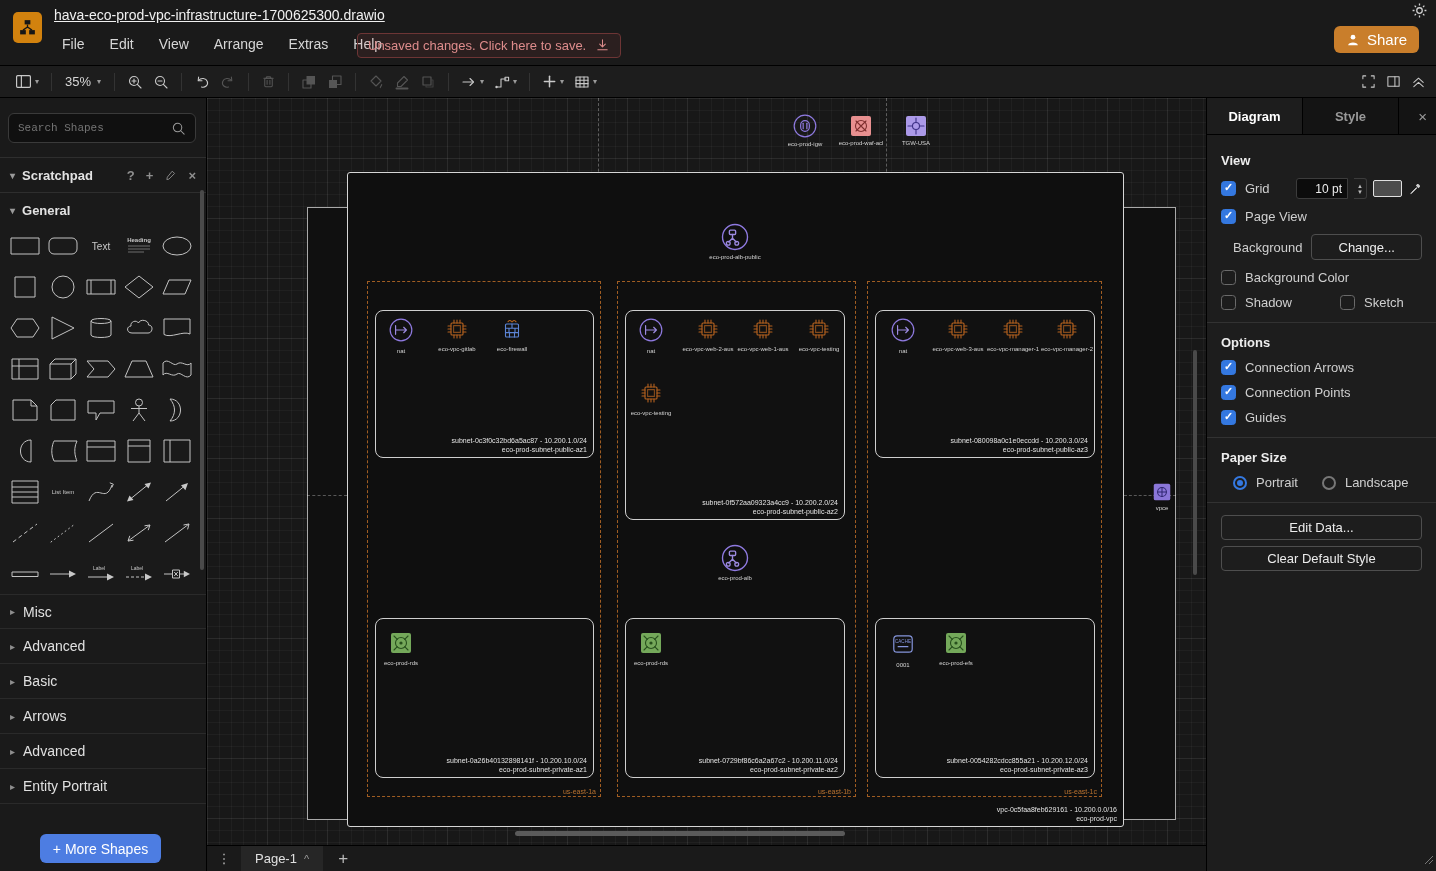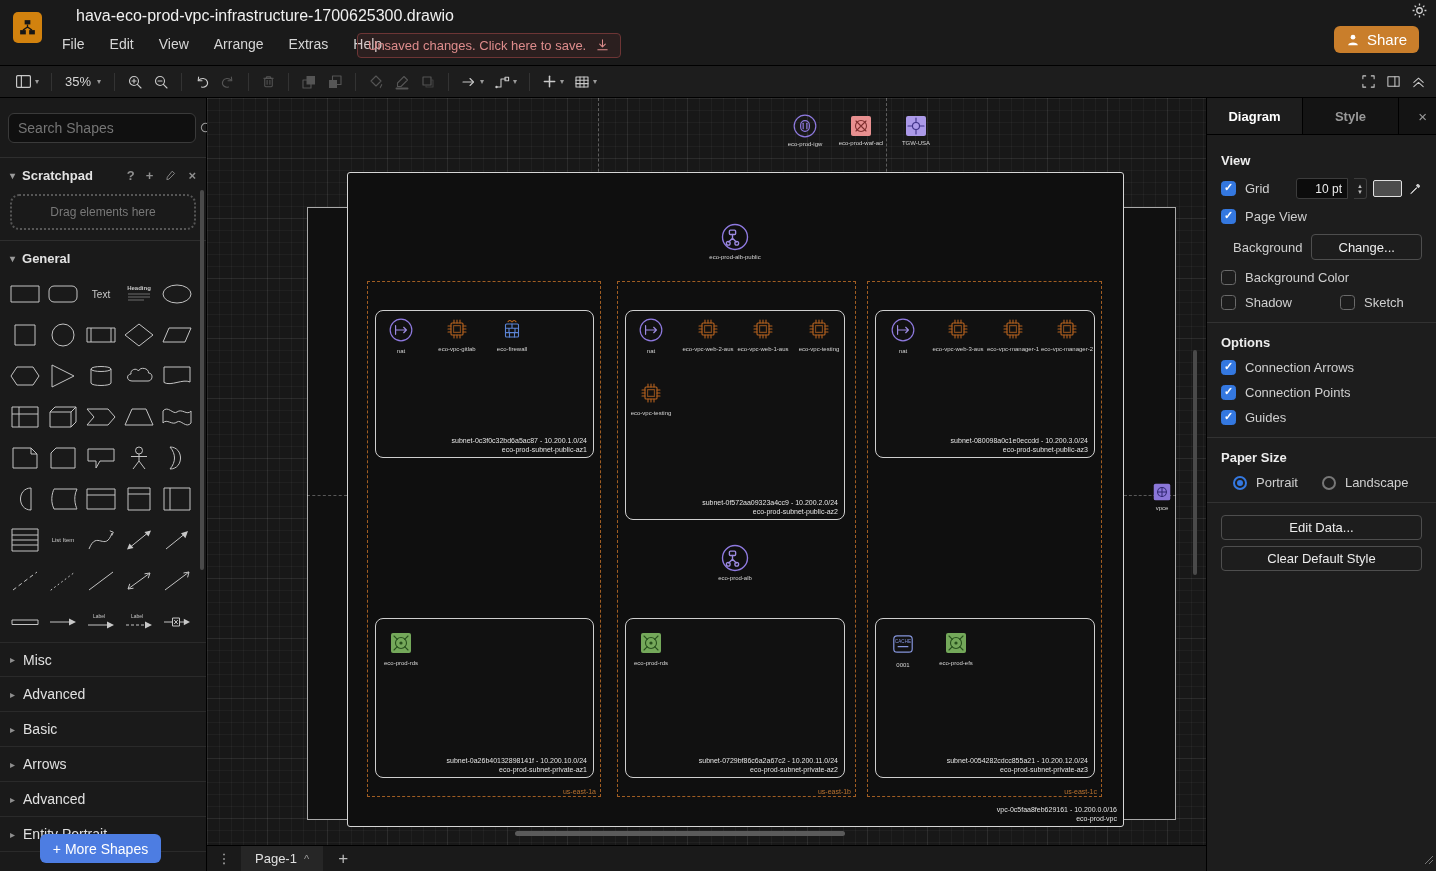--- a/index.html
+++ b/index.html
@@ -3,40 +3,40 @@
 <meta charset="utf-8">
 <style>
   * { box-sizing: border-box; margin: 0; padding: 0; }
   html,body { width:1436px; height:871px; overflow:hidden; }
   body { background:#161616; font-family:"Liberation Sans", sans-serif; color:#ddd; }
   #app { position:relative; width:1436px; height:871px; background:#1a1a1a; }
 
   
   .header { position:absolute; left:0; top:0; width:1436px; height:65px; background:#1a1a1a; }
   .logo { position:absolute; left:13px; top:12px; width:29px; height:31px; border-radius:5px; background:#d2820e; display:flex; align-items:center; justify-content:center; }
-  .doc-title { position:absolute; left:76px; top:7px; font-size:16px; color:#f0f0f0; }
+  .doc-title { position:absolute; left:54px; top:7px; font-size:14px; color:#f0f0f0;text-decoration:underline; }
   .menubar { position:absolute; left:62px; top:36px; display:flex; gap:25px; font-size:14px; color:#d6d6d6; }
   .menubar span { cursor:default; }
   .unsaved-pill { position:absolute; left:357px; top:33px; height:25px; display:flex; align-items:center; gap:9px; padding:0 10px; border:1px solid #6d3535; border-radius:4px; background:rgba(200,80,80,.10); color:#de8c8c; font-size:13px; }
   .share-btn { position:absolute; left:1334px; top:26px; height:27px; display:flex; align-items:center; gap:7px; padding:0 12px; background:#c97e2b; border-radius:6px; color:#fff; font-size:15px; }
   .theme-toggle { position:absolute; left:1411px; top:2px; color:#cfcfcf; }
 
   
   .toolbar { position:absolute; left:0; top:65px; width:1436px; height:33px; background:#1d1d1d; border-top:1px solid #000; border-bottom:1px solid #000; display:flex; align-items:center; padding:0 10px; }
   .tb-btn { display:flex; align-items:center; gap:3px; padding:3px 5px; color:#c9c9c9; border-radius:3px; }
   .tb-btn.dim { color:#555; }
   .tb-sep { width:1px; height:18px; background:#333; margin:0 7px; }
   .tb-caret { font-size:8px; color:#9a9a9a; }
   .tb-zoom { font-size:13px; color:#d6d6d6; padding:3px 6px; display:flex; gap:6px; align-items:center; }
   .tb-right { margin-left:auto; display:flex; align-items:center; gap:10px; color:#c9c9c9; }
 
   
   .sidebar { position:absolute; left:0; top:98px; width:207px; height:773px; background:#1a1a1a; border-right:1px solid #000; }
   .search-wrap { margin:15px 10px 0 8px; height:30px; background:#101010; border:1px solid #3a3a3a; border-radius:6px; display:flex; align-items:center; padding:0 9px; color:#9a9a9a; }
-  .search-wrap input { flex:1; background:transparent; border:none; outline:none; color:#cfcfcf; font-size:14px; font-family:Liberation Sans, sans-serif; }
+  .search-wrap input { flex:1; background:transparent; border:none; outline:none; color:#cfcfcf; font-size:11px; font-family:Liberation Mono, monospace; }
   .sb-div { height:1px; background:#2e2e2e; margin:14px 0 0 0; }
   .sb-sec-head { display:flex; align-items:center; height:34px; padding:0 10px; font-size:13px; font-weight:bold; color:#e2e2e2; gap:7px; }
   .sb-sec-head .chev { color:#9a9a9a; font-size:10px; }
   .scratch-icons { margin-left:auto; display:flex; gap:11px; color:#8f8f8f; font-size:13px; align-items:center; }
   .dragbox { margin:2px 10px 10px 10px; height:36px; border:2px dotted #565656; border-radius:9px; display:flex; align-items:center; justify-content:center; color:#787878; font-size:12px; }
   .shape-grid { display:grid; grid-template-columns:repeat(5,38px); padding:2px 0 4px 6px; row-gap:8px; }
   .shape-cell { width:38px; height:33px; display:flex; align-items:center; justify-content:center; }
   .collapsed-list .row { display:flex; align-items:center; gap:8px; height:35px; padding:0 10px; font-size:14px; color:#e0e0e0; border-bottom:1px solid #2a2a2a; }
   .collapsed-list .row:first-child { border-top:1px solid #2a2a2a; }
   .collapsed-list .chev { color:#8f8f8f; font-size:10px; }
@@ -331,23 +331,20 @@
       <span>Scratchpad</span>
       <span class="scratch-icons">
         <span>?</span>
         <span>+</span>
         <span><span><svg width="13" height="13" viewBox="0 0 16 16" fill="none" stroke="currentColor" stroke-width="1.1" stroke-linecap="round" stroke-linejoin="round" style="display:block">
                 <path d="M10.5 3 L13 5.5 L6 12.5 L3.5 13 L4 10.5 Z"></path>
               </svg></span></span>
         <span>×</span>
       </span>
     </div>
-    <div class="dragbox">
-        <span>Drag elements here</span>
-      </div>
     <div class="sb-div" style="margin-top:0"></div>
     <div class="sb-sec-head">
       <span class="chev">▾</span>
       <span>General</span>
     </div>
     <div class="shape-grid">
         <div class="shape-cell">
           <svg width="36" height="30" viewBox="0 0 36 30" fill="none" stroke="#c3c3c3" stroke-width="1" stroke-linejoin="round">
             <rect x="4" y="7" width="28" height="16"></rect>
           </svg>

